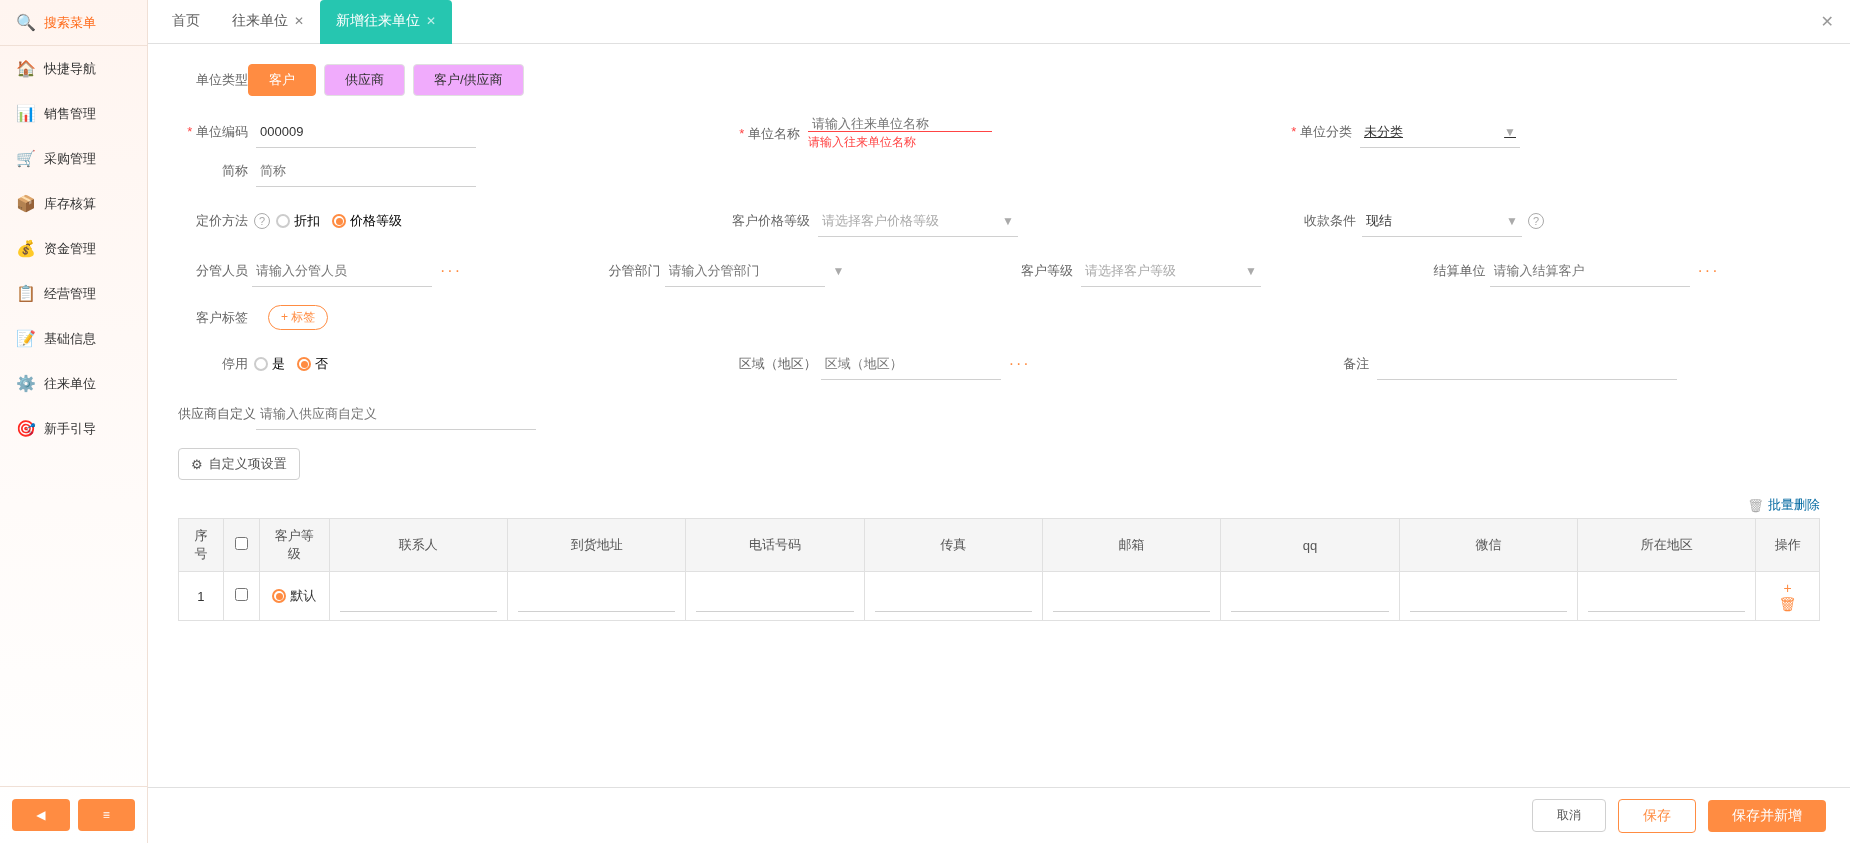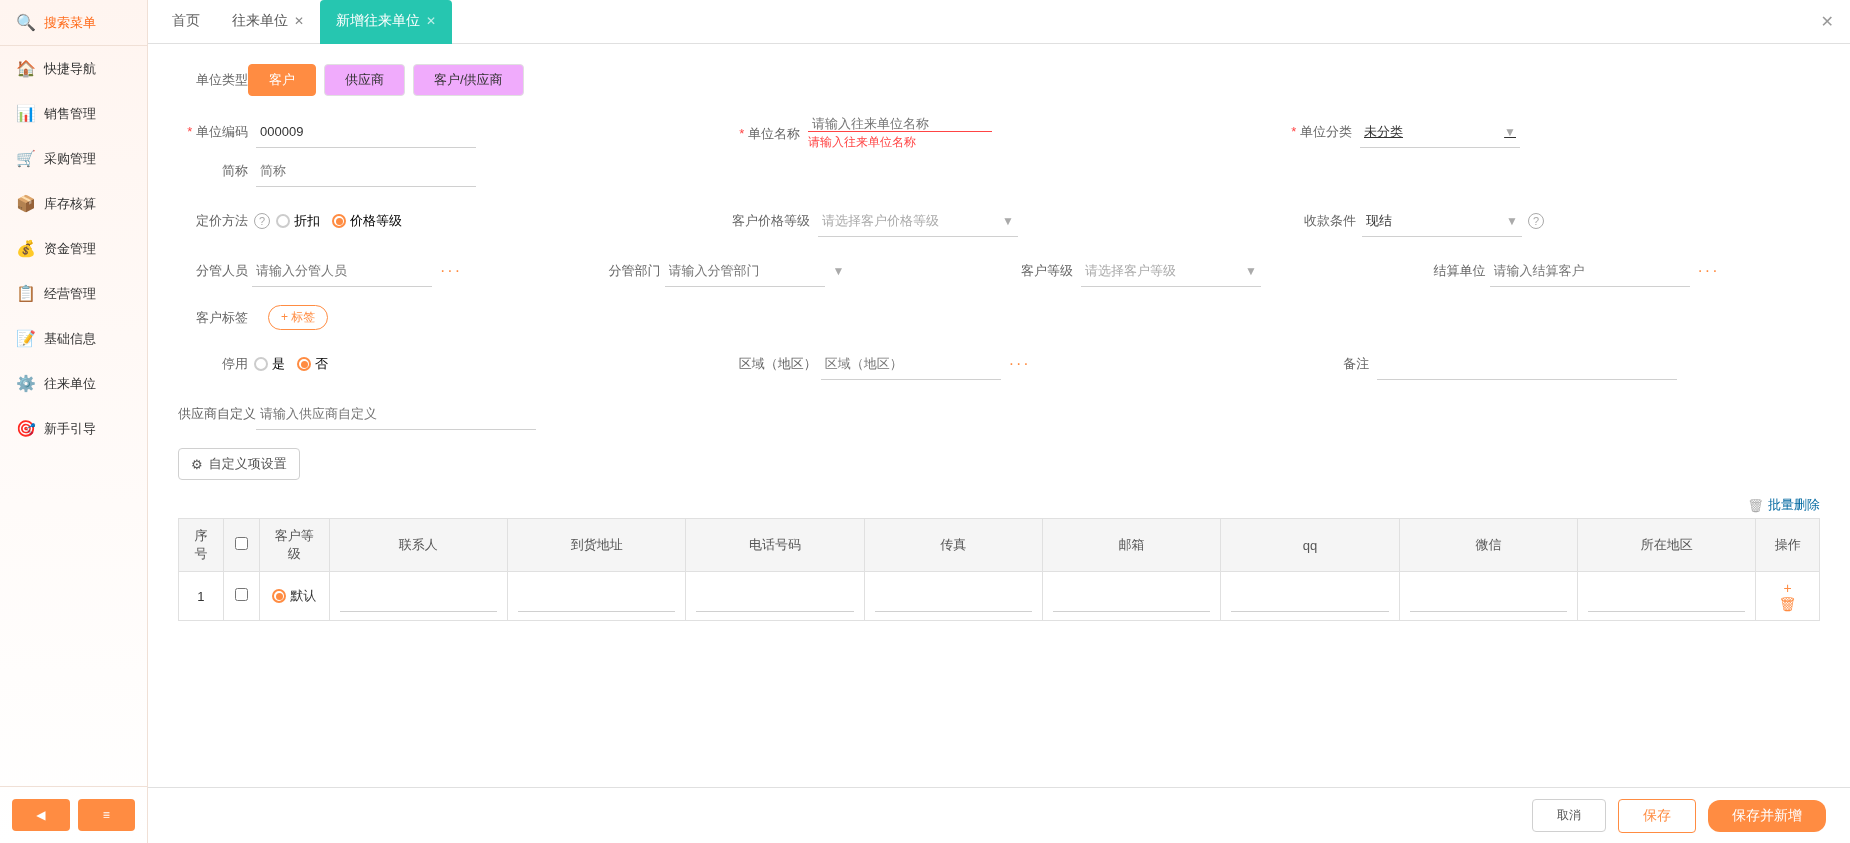--- a/index.html
+++ b/index.html
@@ -323,21 +323,21 @@
       border: 1px solid #ff8c42;
       border-radius: 4px;
       background: #fff;
       color: #ff8c42;
       cursor: pointer;
       font-size: 14px;
     }
     .btn-save-new {
       padding: 7px 24px;
       border: none;
-      border-radius: 12px;
+      border-radius: 4px;
       background: #ff8c42;
       color: #fff;
       cursor: pointer;
       font-size: 14px;
     }
 
     .help-icon {
       width: 16px; height: 16px;
       border-radius: 50%;
       border: 1px solid #aaa;

